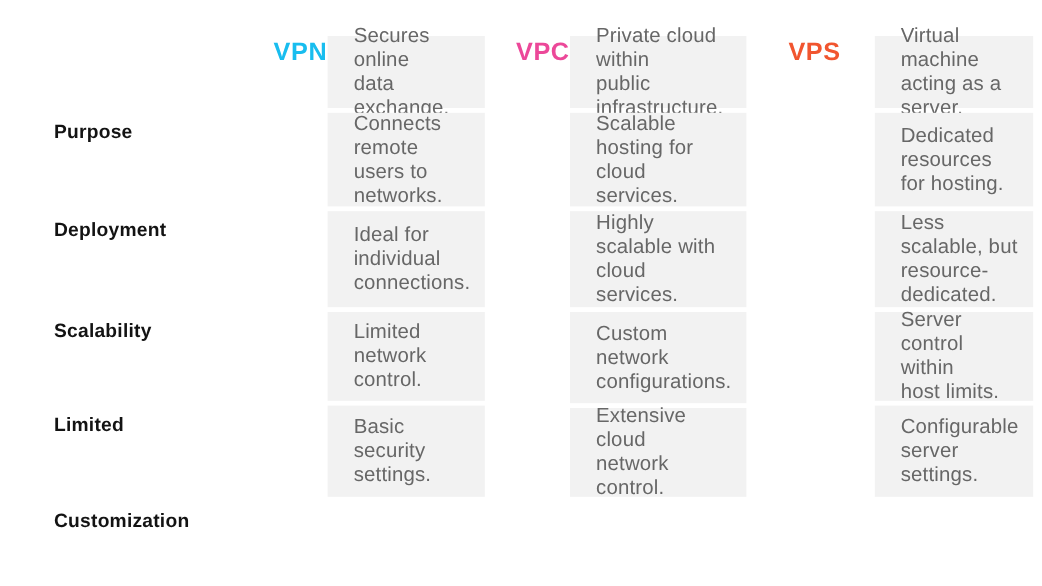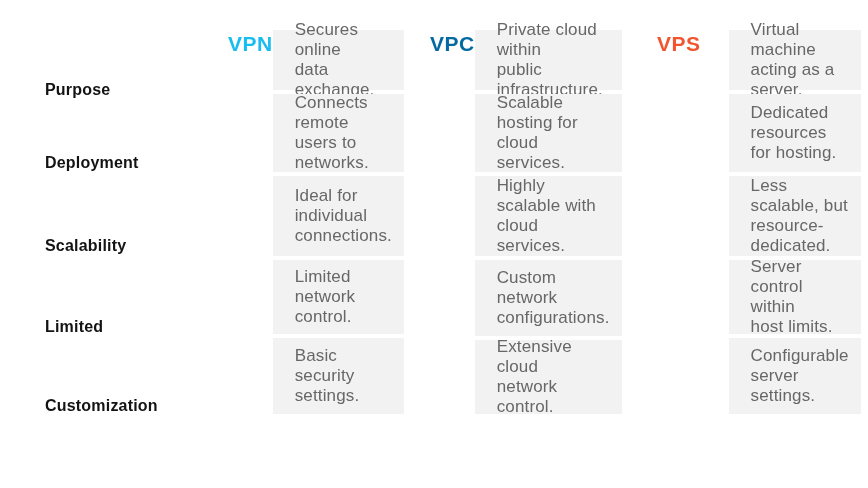--- a/index.html
+++ b/index.html
@@ -8,21 +8,21 @@
     width: 868px; height: 488px;
     background: #ffffff;
     font-family: "Liberation Sans", sans-serif;
     overflow: hidden;
   }
   .label-col {
     position: absolute; left: 45px; top: 70px; width: 152px;
     display: flex; flex-direction: column; gap: 4px;
   }
   .label-cell {
-    display: flex; align-items: center;
+    display: flex; align-items: flex-end;
   }
   .label-cell span {
     font-size: 16px; font-weight: 700; color: var(--label-color, #131313);
     letter-spacing: 0.2px;
     transform: translateY(-10px); 
   }
   .data-col {
     position: absolute; top: 30px;
     display: flex; flex-direction: row;
   }
@@ -95,21 +95,21 @@
 control.</span>
         </div>
       <div class="cell r4">
           <span>Basic security
 settings.</span>
         </div>
     </div>
   </div>
 
   <div class="data-col col-vpc">
-    <div class="col-header" style="color: #0369a1;">VPC</div>
+    <div class="col-header" style="color: #ec4899;">VPC</div>
     <div class="cells">
       <div class="cell r0">
           <span>Private cloud within
 public infrastructure.</span>
         </div>
       <div class="cell r1">
           <span>Scalable hosting for
 cloud services.</span>
         </div>
       <div class="cell r2">

